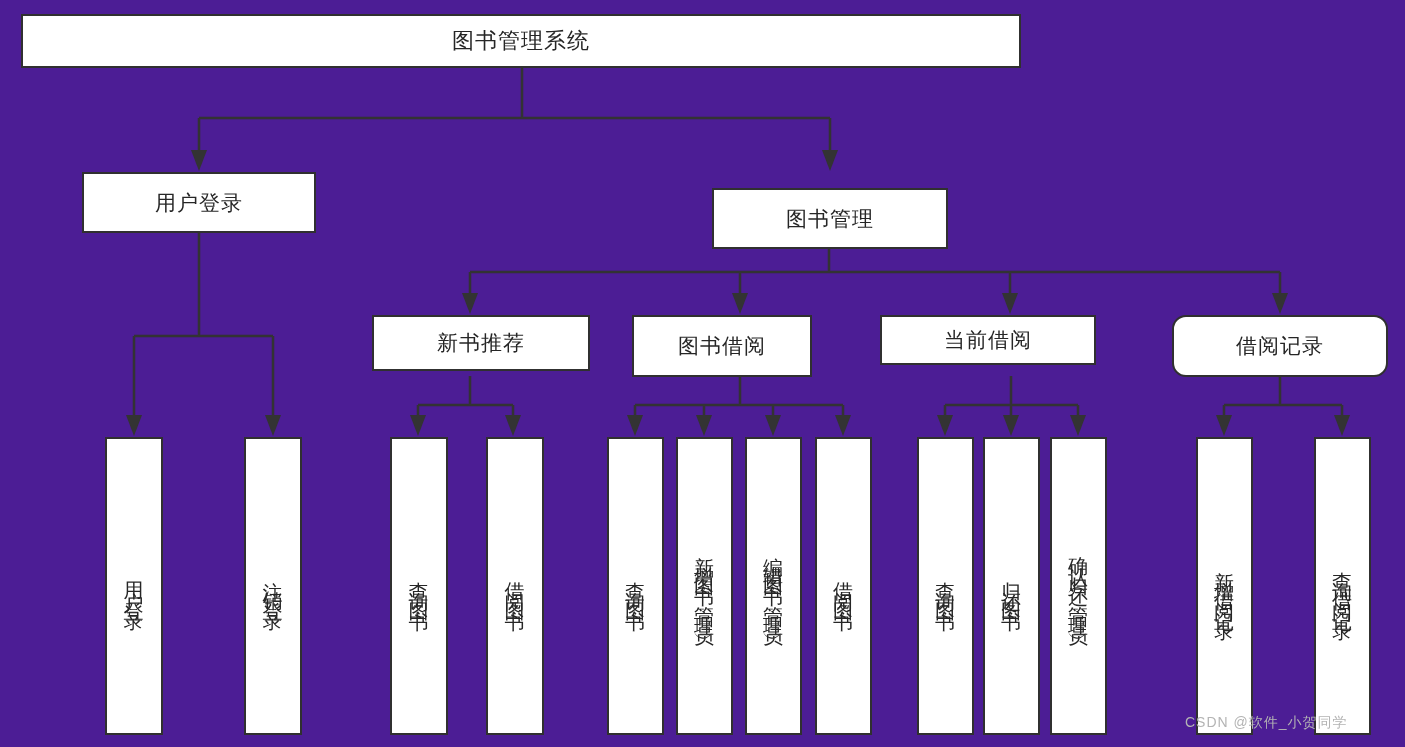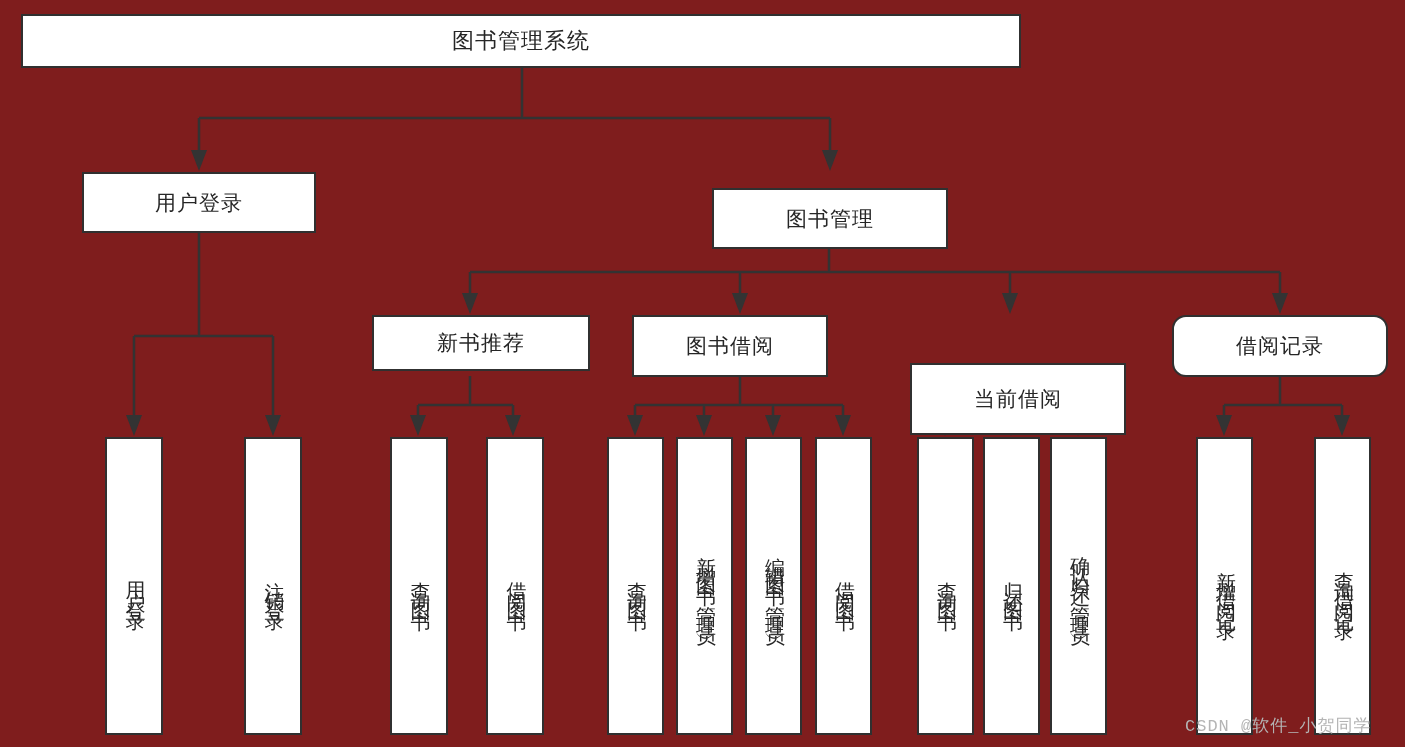--- a/index.html
+++ b/index.html
@@ -4,22 +4,22 @@
 <style>
   html, body {
     margin: 0;
     padding: 0;
     background: #ffffff;
   }
   .canvas {
     position: relative;
     width: 1405px;
     height: 747px;
-    background: #7f1d1d;
-    font-family: Liberation Mono, monospace;
+    background: #4c1d95;
+    font-family: Liberation Sans, sans-serif;
     overflow: hidden;
   }
   svg.connectors {
     position: absolute;
     left: 0;
     top: 0;
     width: 1405px;
     height: 747px;
   }
   .box {
@@ -46,21 +46,21 @@
     text-orientation: mixed;
     font-size: 20px;
     line-height: 1;
     letter-spacing: 10px;
     white-space: nowrap;
   }
   .watermark {
     position: absolute;
     left: 1185px;
     top: 714px;
-    font-size: 17px;
+    font-size: 14px;
     color: #b4b4b4;
     letter-spacing: 1px;
     white-space: nowrap;
   }
 </style>
 </head>
 <body>
 
 <div class="canvas">
 
@@ -103,22 +103,22 @@
       <polygon points="1334,415 1350,415 1342,436"></polygon>
     </g>
   </svg>
 
   <div class="box h-box root-box" style="left:21px; top:14px; width:1000px; height:54px;">图书管理系统</div>
 
   <div class="box h-box" style="left:82px; top:172px; width:234px; height:61px;">用户登录</div>
   <div class="box h-box" style="left:712px; top:172px; width:236px; height:61px;margin-top:16px;">图书管理</div>
 
   <div class="box h-box" style="left:372px; top:315px; width:218px; height:56px;">新书推荐</div>
-  <div class="box h-box" style="left:632px; top:315px; width:196px; height:62px;">图书借阅</div>
-  <div class="box h-box" style="left:910px; top:315px; width:216px; height:72px;margin-top:48px;">当前借阅</div>
+  <div class="box h-box" style="left:632px; top:315px; width:180px; height:62px;">图书借阅</div>
+  <div class="box h-box" style="left:880px; top:315px; width:216px; height:50px;">当前借阅</div>
   <div class="box h-box" style="left:1172px; top:315px; width:216px; height:62px;border-radius:14px;">借阅记录</div>
 
   <div class="box v-box" style="left:105px; top:437px; width:58px; height:298px;">用户登录</div>
   <div class="box v-box" style="left:244px; top:437px; width:58px; height:298px;">注销登录</div>
 
   <div class="box v-box" style="left:390px; top:437px; width:58px; height:298px;">查询图书</div>
   <div class="box v-box" style="left:486px; top:437px; width:58px; height:298px;">借阅图书</div>
 
   <div class="box v-box" style="left:607px; top:437px; width:57px; height:298px;">查询图书</div>
   <div class="box v-box" style="left:676px; top:437px; width:57px; height:298px;">新增图书（管理员）</div>

